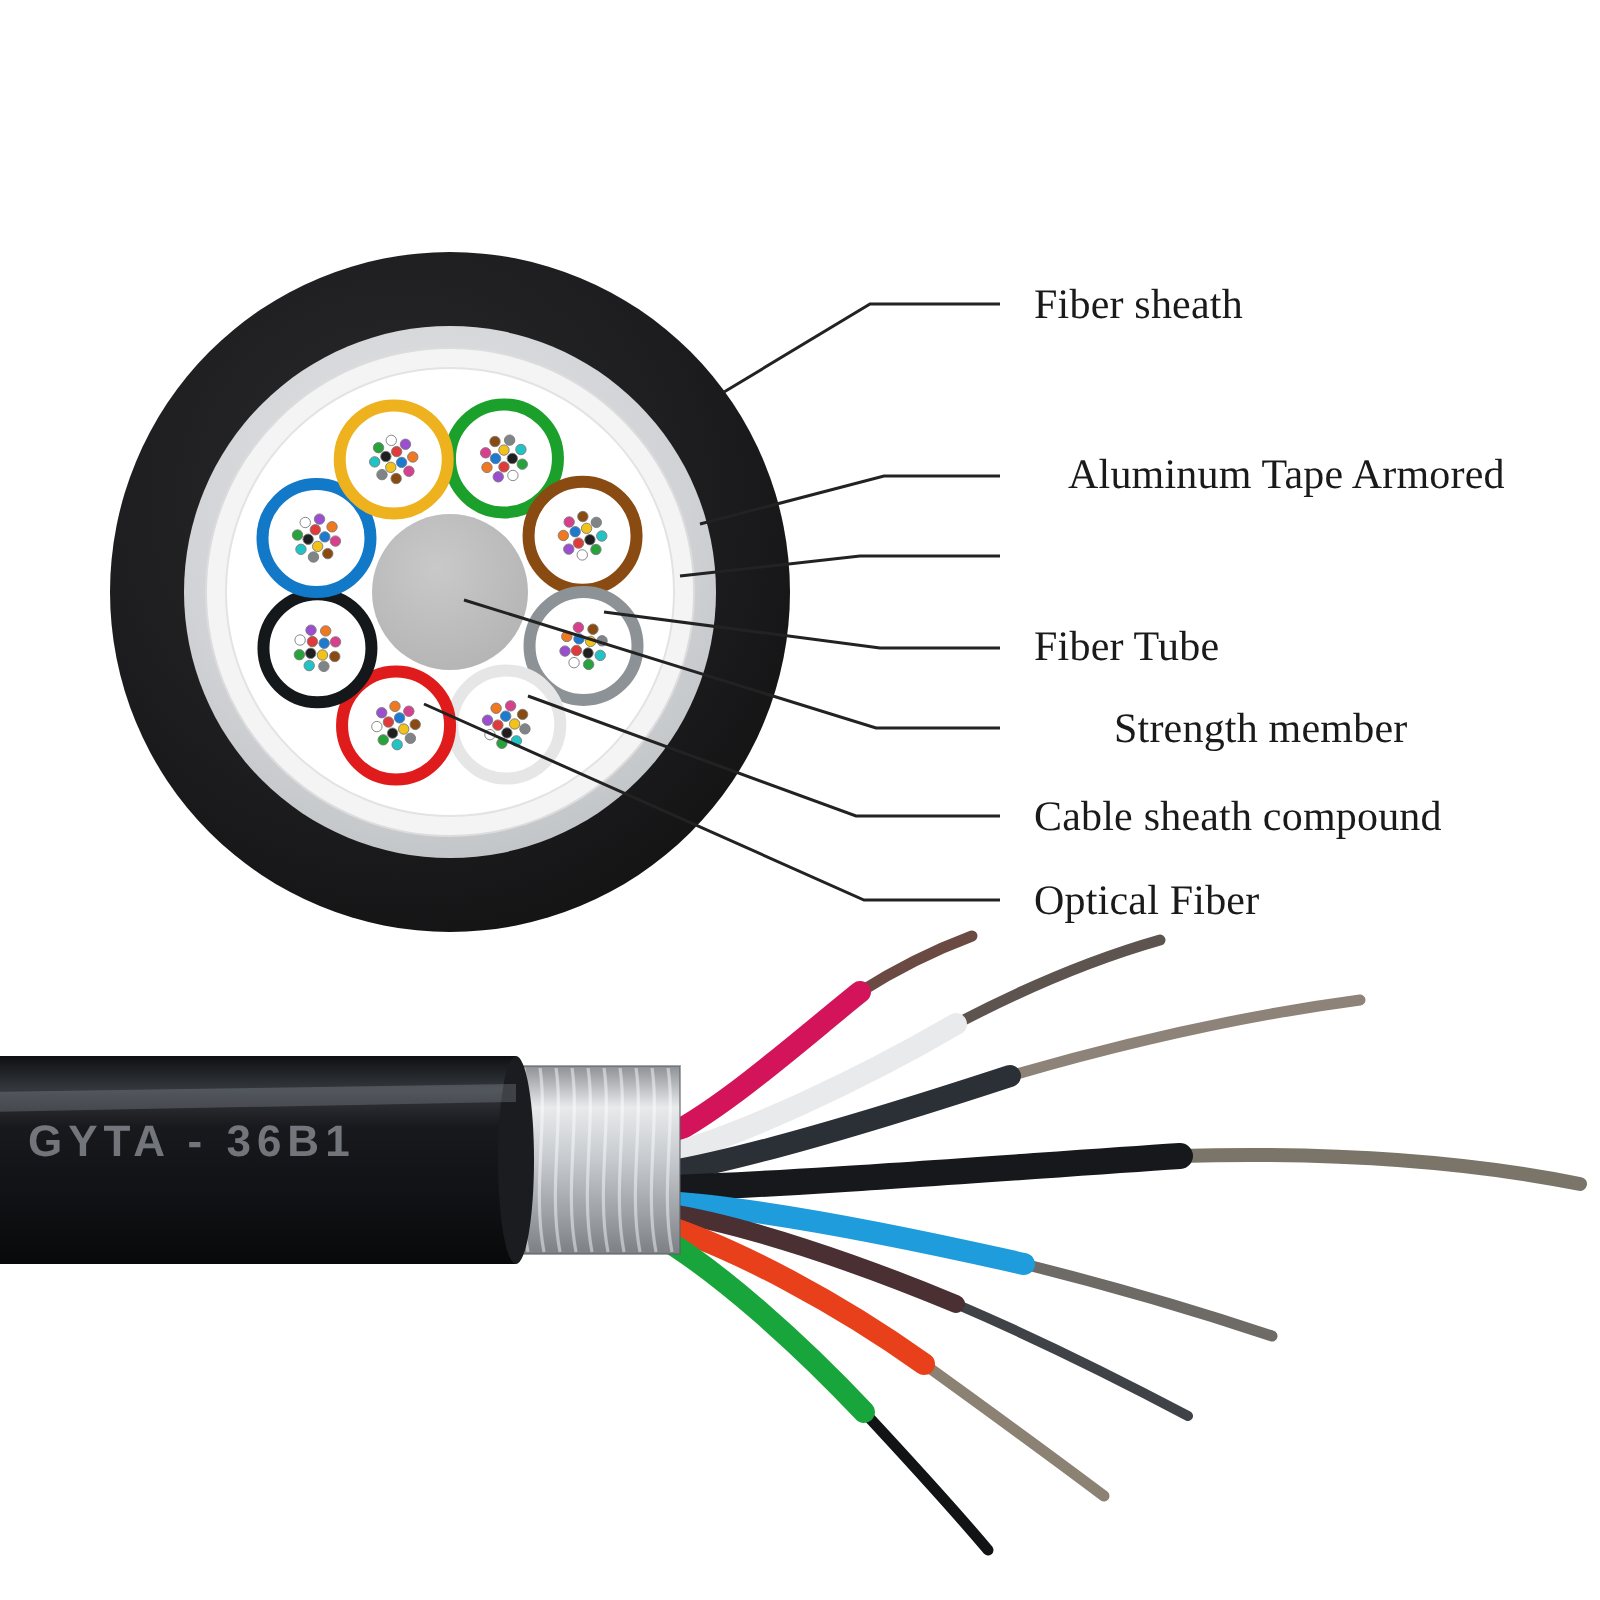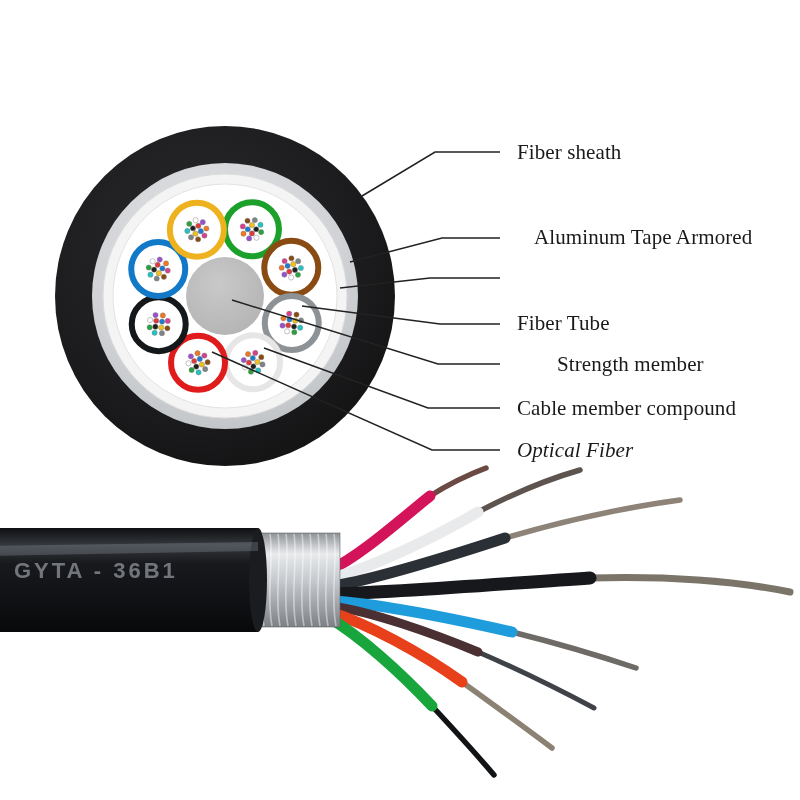--- a/index.html
+++ b/index.html
@@ -290,16 +290,16 @@
         <polyline points="232,300 438,364 500,364" fill="none" stroke="#222222" stroke-width="1.5"></polyline>
         <polyline points="264,348 428,408 500,408" fill="none" stroke="#222222" stroke-width="1.5"></polyline>
         <polyline points="212,352 432,450 500,450" fill="none" stroke="#222222" stroke-width="1.5"></polyline>
       </g>
     </svg>
 
   <div class="callout-label" style="left:517px; top:142px;">Fiber sheath</div>
   <div class="callout-label" style="left:534px; top:227px;">Aluminum Tape Armored</div>
   <div class="callout-label" style="left:517px; top:313px;">Fiber Tube</div>
   <div class="callout-label" style="left:545px; top:354px;margin-left:12px;">Strength member</div>
-  <div class="callout-label" style="left:517px; top:398px;">Cable member compound</div>
-  <div class="callout-label" style="left:517px; top:440px;font-style:italic;">Optical Fiber</div>
+  <div class="callout-label" style="left:517px; top:398px;">Cable sheath compound</div>
+  <div class="callout-label" style="left:517px; top:440px;">Optical Fiber</div>
 
 </div>
 
 </body></html>

